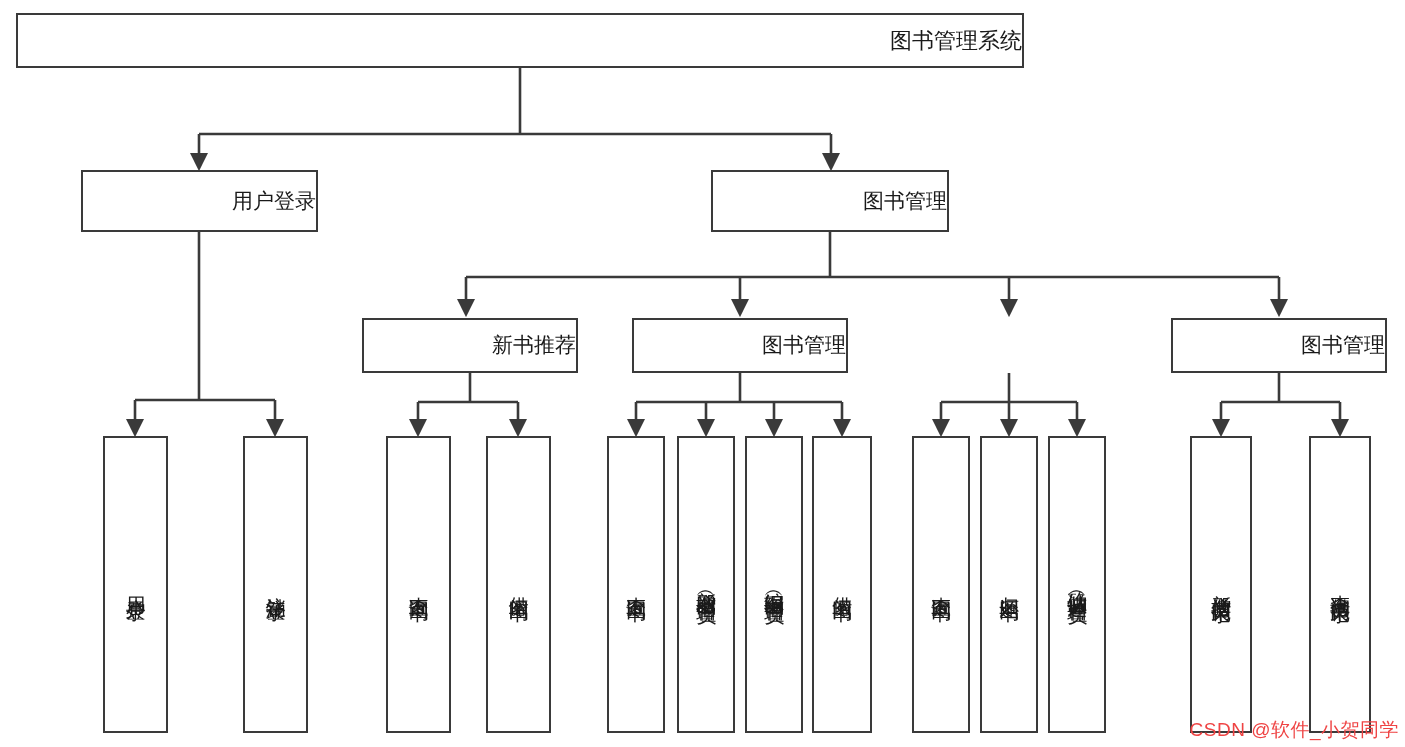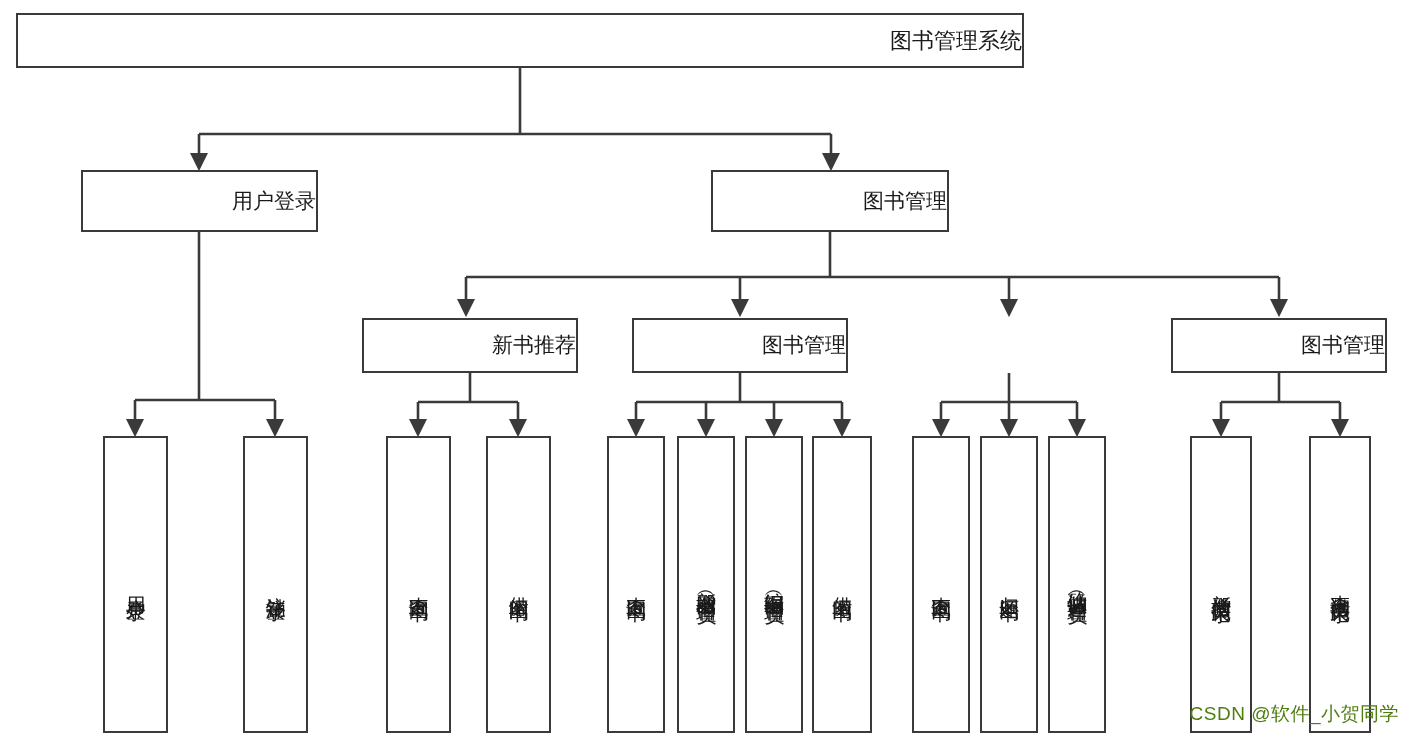--- a/index.html
+++ b/index.html
@@ -54,23 +54,23 @@
   }
   .node.v .vlabel {
     writing-mode: vertical-rl;
     text-orientation: upright;
     display: block;
     white-space: normal;
   }
   .watermark {
     position: absolute;
     right: 6px;
-    bottom: 20px;
+    bottom: 4px;
     font-size: 19px;
-    color: #4d7c0f;
+    color: #ef4444;
     letter-spacing: 0.5px;
     white-space: nowrap;
     margin-top: 8px;
   }
 </style>
 </head>
 <body>
 
 <div id="canvas">
 

